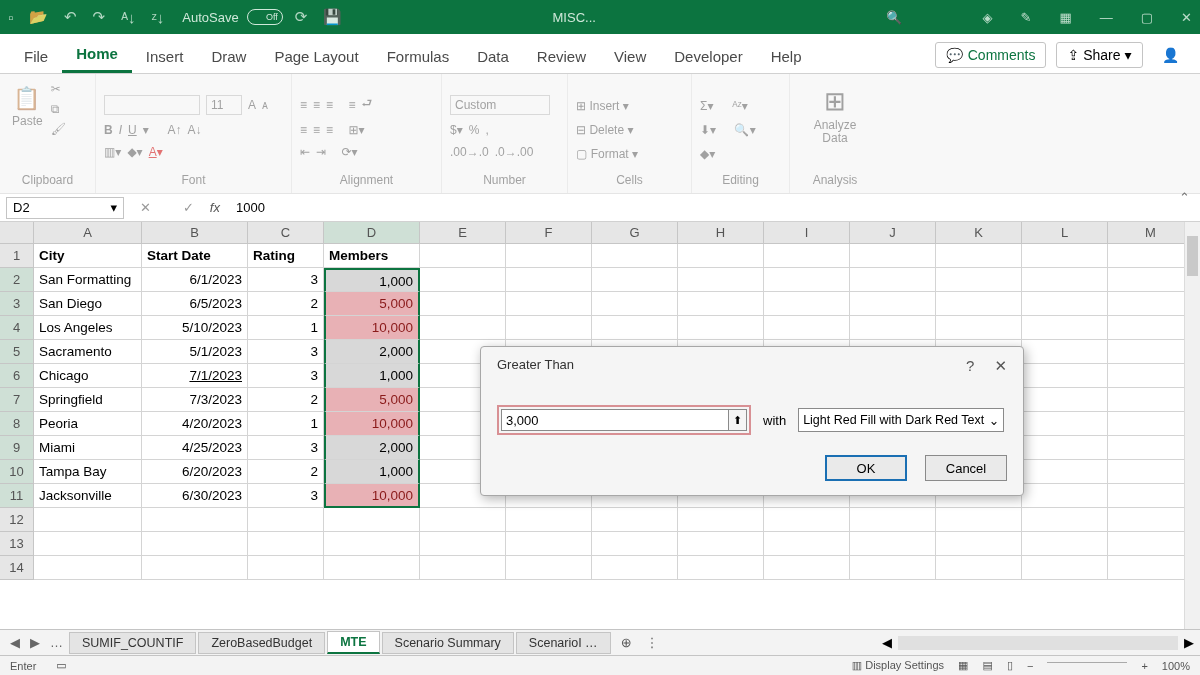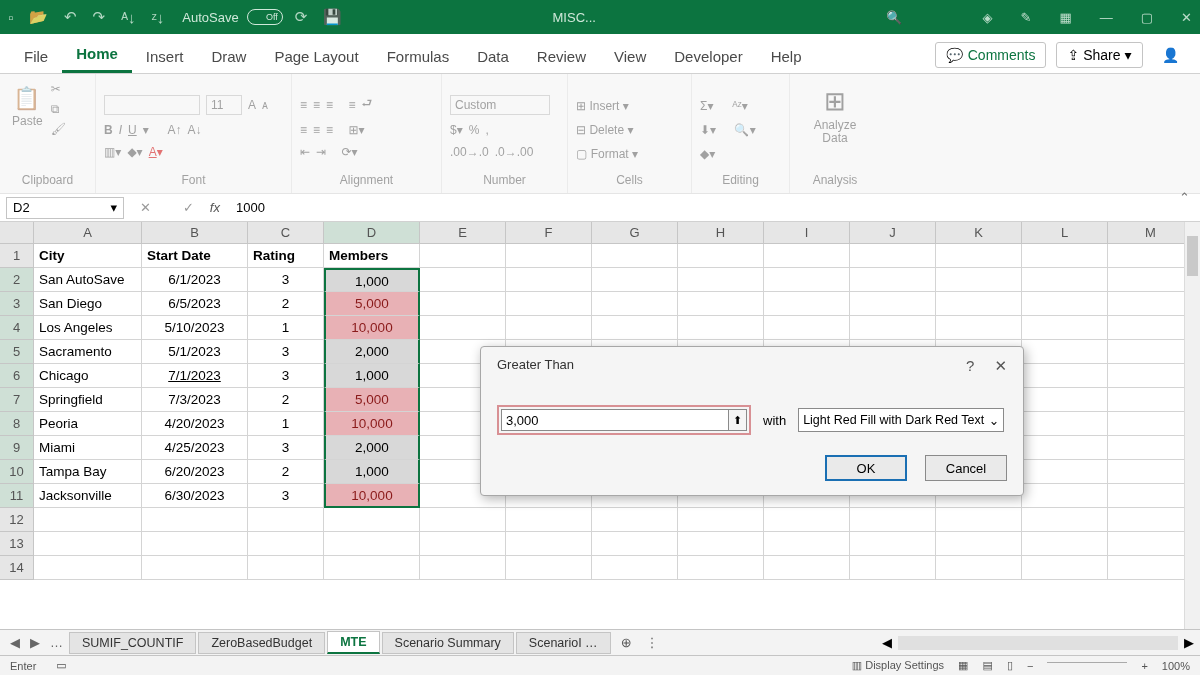--- a/index.html
+++ b/index.html
@@ -34,21 +34,21 @@
     .colhdr{display:flex;margin-left:0;}
     .colhdr .corner{width:34px;height:22px;background:#e6e6e6;border-right:1px solid #c6c6c6;border-bottom:1px solid #c6c6c6;}
     .colhdr .ch{height:22px;background:#e6e6e6;border-right:1px solid #c6c6c6;border-bottom:1px solid #c6c6c6;text-align:center;font-size:13px;color:#555;line-height:22px;}
     .rows{display:flex;}
     .rownums{display:flex;flex-direction:column;}
     .rownums .rn{width:34px;height:24px;background:#e6e6e6;border-right:1px solid #c6c6c6;border-bottom:1px solid #c6c6c6;text-align:center;font-size:13px;color:#555;line-height:24px;}
     .grid{}
     .grow{display:flex;}
     .cell{height:24px;border-right:1px solid #d4d4d4;border-bottom:1px solid #d4d4d4;padding:0 5px;line-height:24px;font-size:13.5px;overflow:hidden;white-space:nowrap;}
     .cell.hdr{font-weight:700;}
-    .cell.r{text-align:center;}
+    .cell.r{text-align:right;}
     .cell.selcol{background:#d8d8d8;}
     .cell.hl{background:#e8b1b5;color:#8a1a1a;}
     .ch.sel, .rn.sel{background:#cfe0d6;}
     .tabsheet{position:absolute;bottom:20px;left:0;right:0;height:26px;background:#f3f3f3;border-top:1px solid #c4c4c4;display:flex;align-items:center;padding:0 6px;gap:2px;}
     .tabsheet .nav{color:#666;padding:0 4px;}
     .tabsheet .stab{padding:3px 12px;background:#e4e4e4;border:1px solid #c4c4c4;font-size:12.5px;color:#333;}
     .tabsheet .stab.active{background:#fff;color:#0c7440;font-weight:600;border-bottom:2px solid #0c7440;}
     .tabsheet .add{padding:0 8px;color:#555;}
     .statusbar{position:absolute;bottom:0;left:0;right:0;height:20px;background:#f3f3f3;border-top:1px solid #c4c4c4;font-size:11px;color:#555;display:flex;align-items:center;padding:0 10px;}
     .statusbar .right{margin-left:auto;display:flex;gap:14px;align-items:center;}
@@ -271,21 +271,21 @@
         <div class="cell" style="width: 86px;"></div>
         <div class="cell" style="width: 86px;"></div>
         <div class="cell" style="width: 86px;"></div>
         <div class="cell" style="width: 86px;"></div>
         <div class="cell" style="width: 86px;"></div>
         <div class="cell" style="width: 86px;"></div>
         <div class="cell" style="width: 86px;"></div>
         <div class="cell" style="width: 86px;"></div>
       </div>
       <div class="grow">
-        <div class="cell" style="width: 108px;">San AutoSave</div>
+        <div class="cell" style="width: 108px;">San Formatting</div>
         <div class="cell r" style="width: 106px;">6/1/2023</div>
         <div class="cell r" style="width: 76px;">3</div>
         <div class="cell r selcol" style="width: 96px; border-left: 2px solid rgb(12, 116, 64); border-right: 2px solid rgb(12, 116, 64); border-top: 2px solid rgb(12, 116, 64);">1,000</div>
         <div class="cell" style="width: 86px;"></div>
         <div class="cell" style="width: 86px;"></div>
         <div class="cell" style="width: 86px;"></div>
         <div class="cell" style="width: 86px;"></div>
         <div class="cell" style="width: 86px;"></div>
         <div class="cell" style="width: 86px;"></div>
         <div class="cell" style="width: 86px;"></div>

